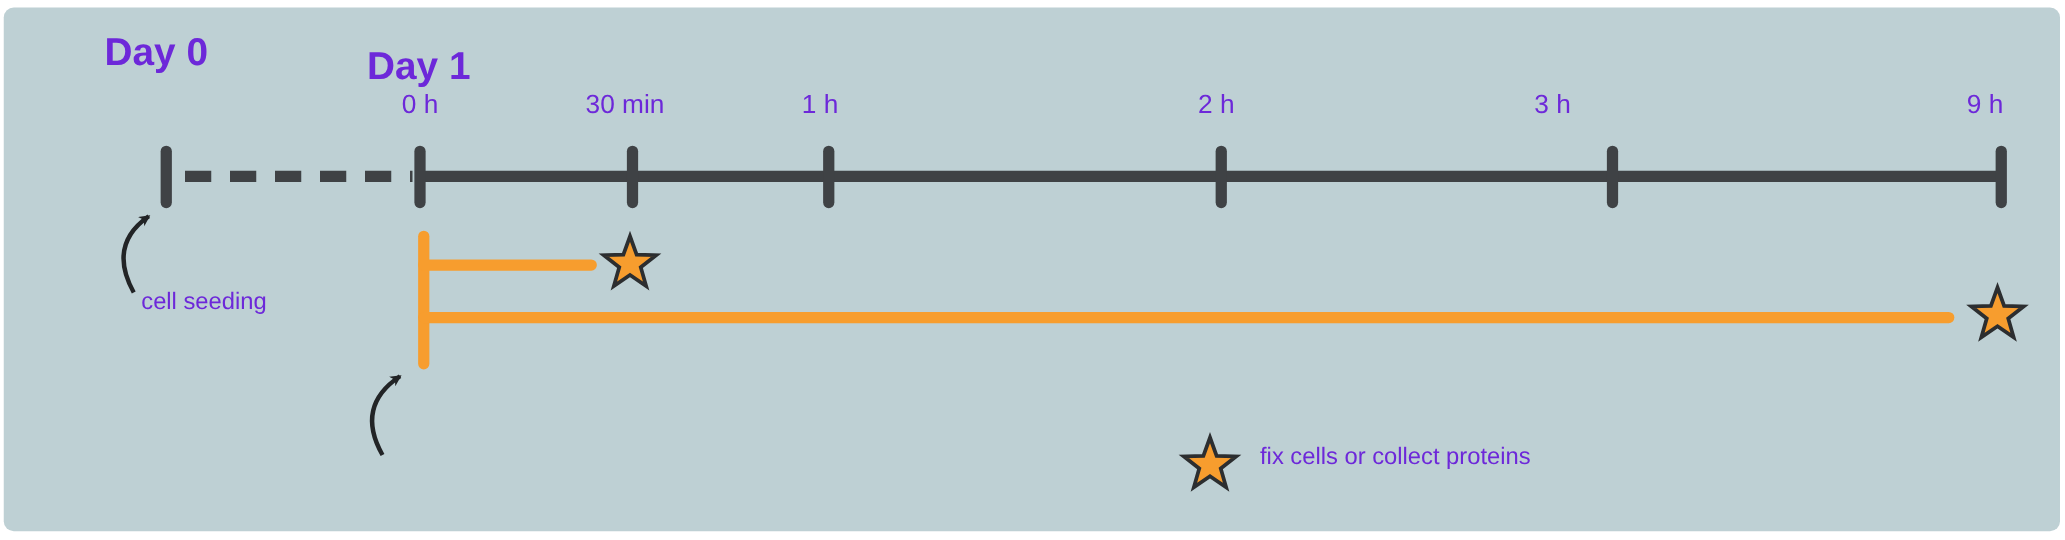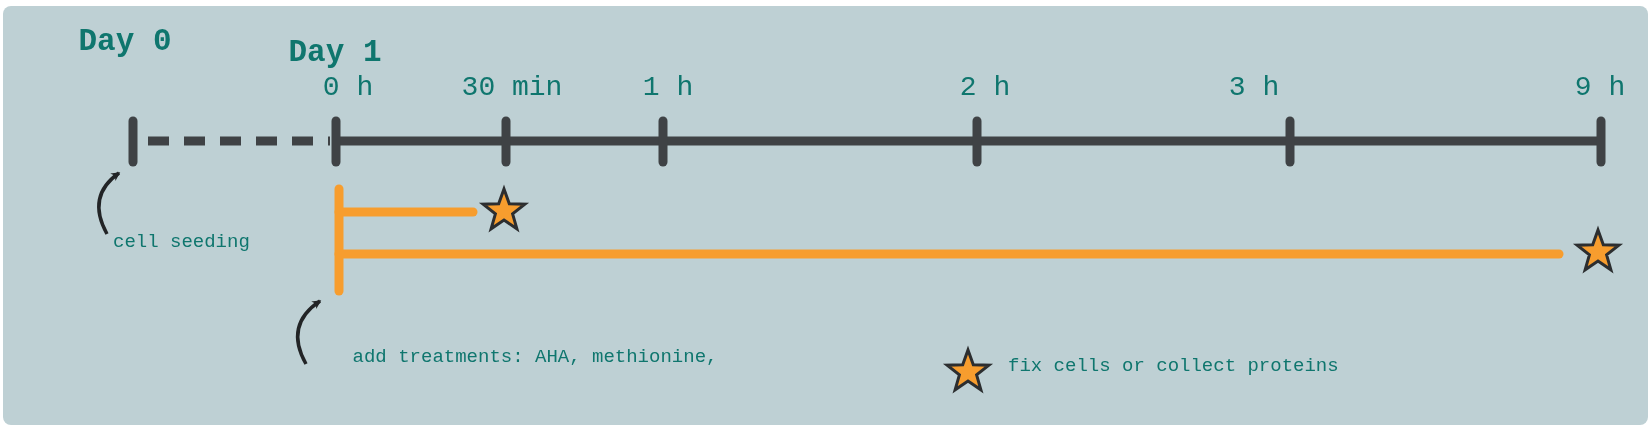--- a/index.html
+++ b/index.html
@@ -6,23 +6,23 @@
   body{
     width:1652px;height:432px;position:relative;background:#ffffff;
     font-family:"Liberation Sans","DejaVu Sans",sans-serif;
     overflow:hidden;
   }
   .panel{
     position:absolute;left:3px;top:6px;width:1645px;height:419px;
     background:#bed0d4;border-radius:8px;
   }
   .gfx{position:absolute;left:0;top:0;width:1652px;height:432px;}
-  .lbl{position:absolute;color:#0f766e;white-space:nowrap;font-family:Liberation Mono, monospace;}
+  .lbl{position:absolute;color:#6d28d9;white-space:nowrap;}
   .day-label{font-size:31px;font-weight:bold;transform:translateX(-50%);}
-  .tick-label{font-size:28px;transform:translateX(-50%);margin-left:12px;}
+  .tick-label{font-size:21px;transform:translateX(-50%);}
   .note{font-size:19px;}
   .note-center{text-align:center;line-height:35px;transform:translateX(-50%);}
 </style>
 </head>
 <body>
 
 <div class="panel"></div>
 
 <svg class="gfx" viewBox="0 0 1652 432">
   <defs>
@@ -69,16 +69,15 @@
 <div class="lbl tick-label" style="left:336px;top:72px;">0 h</div>
 <div class="lbl tick-label" style="left:500px;top:72px;">30 min</div>
 <div class="lbl tick-label" style="left:656px;top:72px;">1 h</div>
 <div class="lbl tick-label" style="left:973px;top:72px;">2 h</div>
 <div class="lbl tick-label" style="left:1242px;top:72px;">3 h</div>
 <div class="lbl tick-label" style="left:1588px;top:72px;">9 h</div>
 
 <div class="lbl note" style="left:113px;top:231px;">cell seeding</div>
 
 <div class="lbl note note-center" style="left:535px;top:340px;">
-  <div>add treatments: AHA, methionine,</div>
 </div>
 
 <div class="lbl note" style="left:1008px;top:355px;text-align:right;">fix cells or collect proteins</div>
 
 </body></html>

